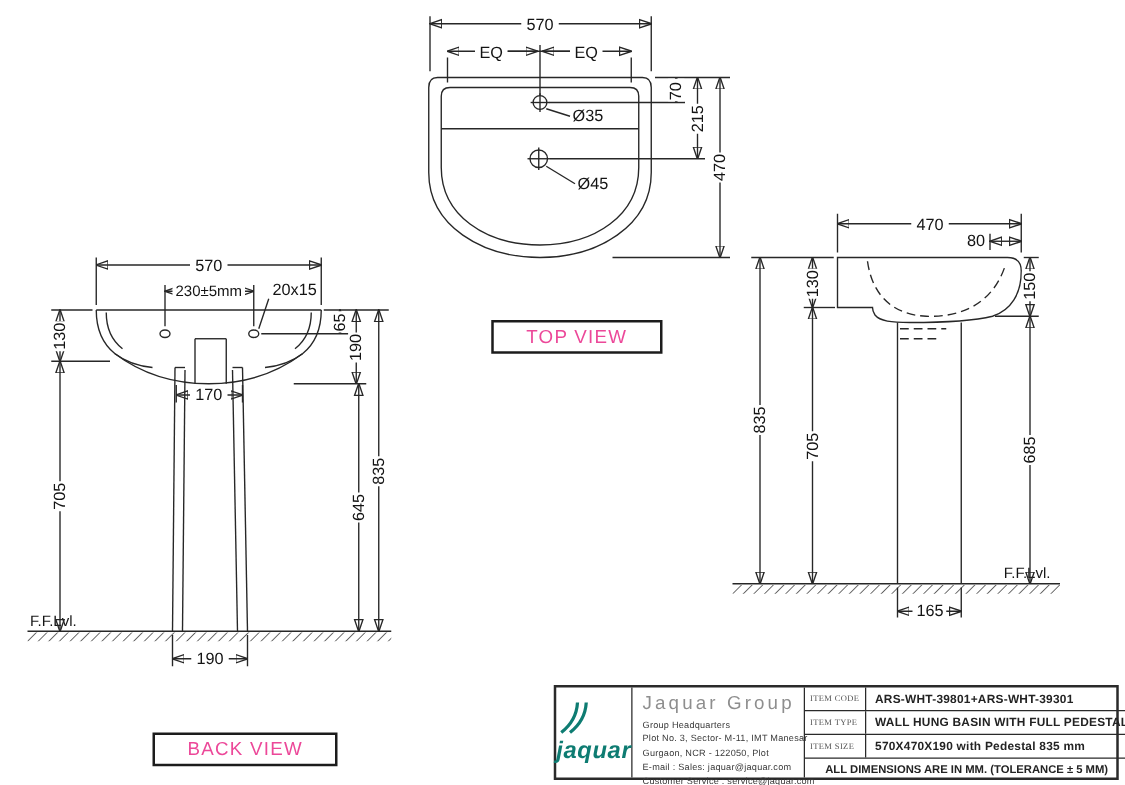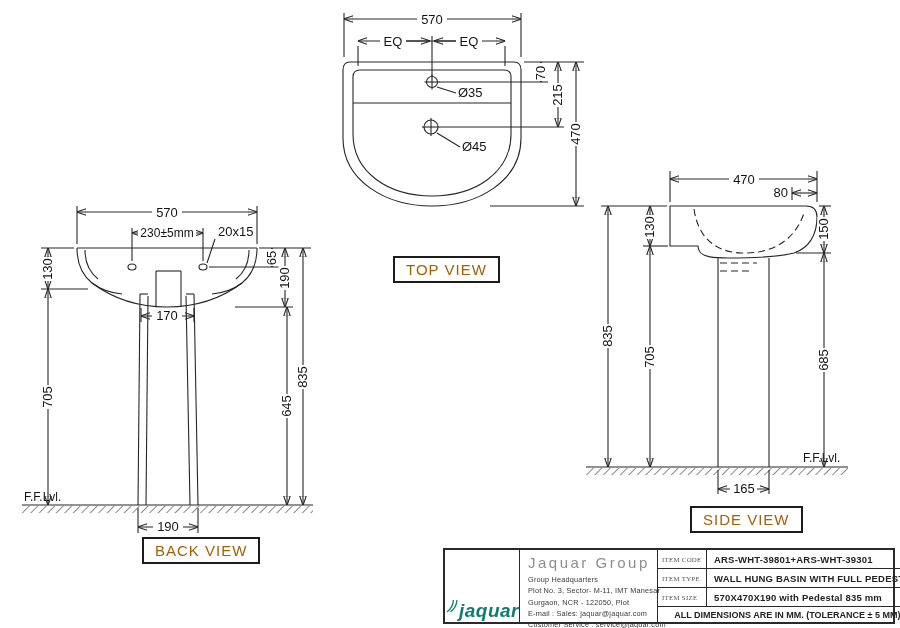--- a/index.html
+++ b/index.html
@@ -9,26 +9,26 @@
   svg.drawing{position:absolute;left:0;top:0;}
   svg.drawing path, svg.drawing line, svg.drawing circle, svg.drawing ellipse{
     fill:none;stroke:#272727;stroke-width:1.1;}
   svg.drawing .dimline{marker-start:url(#arr);marker-end:url(#arr);}
   svg.drawing .arrend{marker-end:url(#arr);}
   svg.drawing .dash{stroke-dasharray:7 4;}
   svg.drawing text{font:13px "Liberation Sans",sans-serif;fill:#141414;stroke:none;}
   svg.drawing text.small{font-size:12px;}
   svg.drawing rect.backer{fill:#ffffff;stroke:none;}
   svg.drawing rect.hatch{fill:url(#hatchp);stroke:none;}
-  .viewlabel{position:absolute;border:2px solid #1c1c1c;background:#fff;color:#a16207;
-    font-size:15px;letter-spacing:1px;padding:3px 11px;white-space:nowrap;}
+  .viewlabel{position:absolute;border:2px solid #1c1c1c;background:#fff;color:#ec4899;
+    font-size:15px;letter-spacing:1px;padding:3px 26px;white-space:nowrap;}
   .titleblock{position:absolute;left:443px;top:548px;width:452px;height:76px;
     border:2px solid #2a2a2a;display:flex;background:#fff;box-sizing:border-box;}
-  .logocell{width:74px;border-right:1px solid #2a2a2a;display:flex;flex-direction:row;
-    align-items:flex-end;justify-content:center;}
+  .logocell{width:74px;border-right:1px solid #2a2a2a;display:flex;flex-direction:column;
+    align-items:flex-start;justify-content:center;}
   .logoword{font-size:19px;font-weight:bold;font-style:italic;letter-spacing:.5px;margin-top:-1px;}
   .addrcell{width:138px;border-right:1px solid #2a2a2a;padding:3px 5px 16px 8px;box-sizing:border-box;}
   .company{font-size:15px;color:#8e8e8e;letter-spacing:2.5px;margin:1px 0 3px 0;white-space:nowrap;}
   .addrline{font-size:7.3px;color:#3a3a3a;line-height:1.55;letter-spacing:.2px;white-space:nowrap;}
   .itemsect{flex:1;display:flex;flex-direction:column;}
   .itemrow{display:flex;border-bottom:1px solid #2a2a2a;height:18px;flex:0 0 auto;}
   .itemlabel{width:44px;border-right:1px solid #2a2a2a;font-family:"Liberation Serif",serif;
     font-size:6.8px;color:#555;display:flex;align-items:center;padding-left:4px;
     letter-spacing:.3px;white-space:nowrap;}
   .itemvalue{flex:1;display:flex;align-items:center;padding-left:7px;font-size:9.5px;
@@ -232,22 +232,21 @@
 
       <line x1="718" y1="470" x2="718" y2="494"></line>
       <line x1="769" y1="470" x2="769" y2="494"></line>
       <line class="dimline" x1="718" y1="489" x2="769" y2="489"></line>
       <rect class="backer" x="730" y="482" width="27" height="13"></rect>
       <text x="744" y="493" text-anchor="middle">165</text>
     </g>
   </svg>
 
   <div class="viewlabel" style="left:393px;top:256px;">TOP VIEW</div>
-  <div class="viewlabel" style="left:122px;top:537px;margin-left:20px;">BACK VIEW</div>
-  <div class="viewlabel" style="left:690px;top:506px;">SIDE VIEW</div>
+  <div class="viewlabel" style="left:122px;top:586px;">BACK VIEW</div>
 
   <div class="titleblock">
     <div class="logocell">
       <svg width="28" height="30" viewBox="0 0 28 30">
         <path d="M 17 1 C 16.5 10 13 18 4 25" fill="none" stroke="#0e7c72" stroke-width="2.6"></path>
         <path d="M 24 1 C 23.5 10 20 18 11 25" fill="none" stroke="#0e7c72" stroke-width="2.6"></path>
       </svg>
       <div class="logoword" style="color:#0e7c72;">jaquar</div>
     </div>
     <div class="addrcell">

